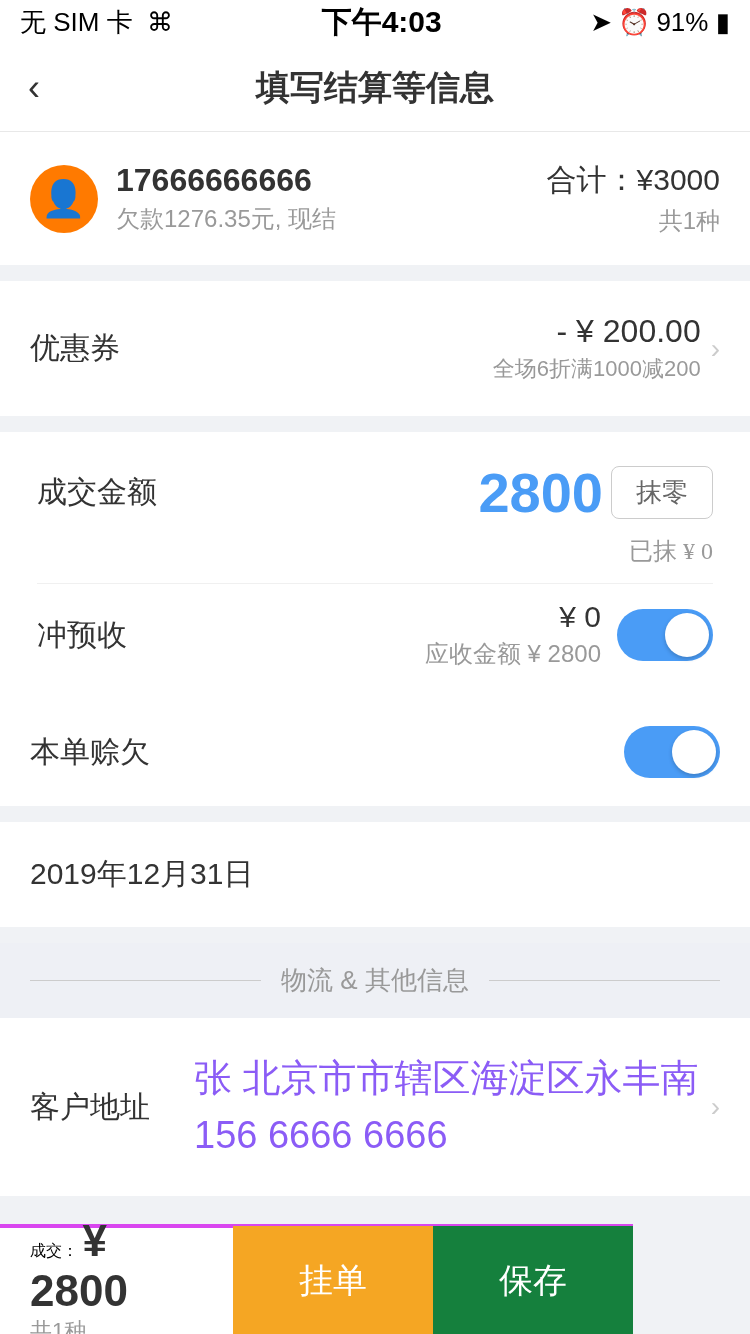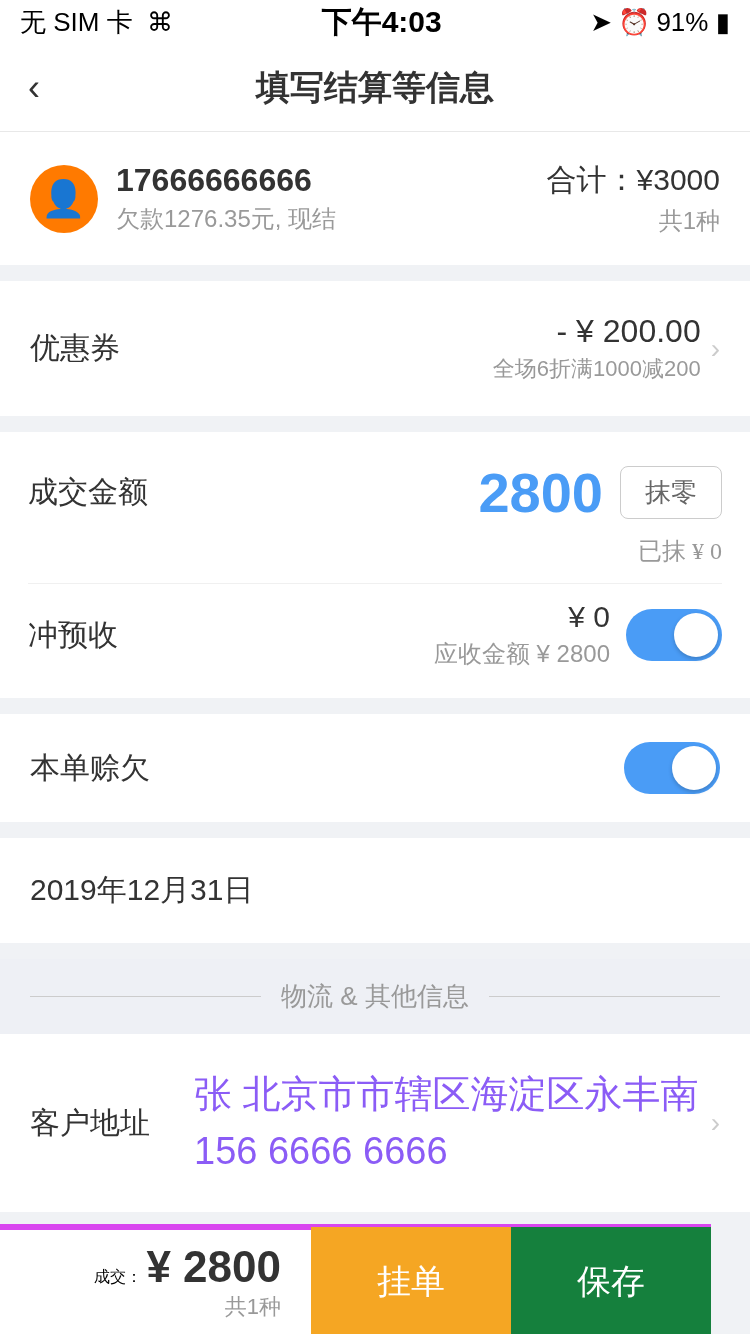--- a/index.html
+++ b/index.html
@@ -105,32 +105,32 @@
     .row:last-child { border-bottom: none; }
     .row-label { font-size: 30px; color: #333; }
     .row-right { display: flex; align-items: center; gap: 10px; }
     .coupon-value { font-size: 32px; color: #333; text-align: right; }
     .coupon-sub { font-size: 22px; color: #999; text-align: right; margin-top: 4px; }
     .chevron { font-size: 28px; color: #ccc; }
 
     
     .deal-section {
       background: #fff;
-      margin-bottom: 16px;
-      padding: 28px 28px;
+      margin-bottom: 0;
+      padding: 28px 37px;
     }
 
     .deal-row {
       display: flex;
       align-items: center;
       justify-content: space-between;
       margin-bottom: 10px;
     }
     .deal-label { font-size: 30px; color: #333; }
-    .deal-right { display: flex; align-items: center; gap: 17px; }
+    .deal-right { display: flex; align-items: center; gap: 8px; }
     .deal-amount { font-size: 56px; font-weight: 600; color: #4a9cf6; }
     .round-btn {
       border: 1px solid #ccc;
       border-radius: 8px;
       padding: 8px 24px;
       font-size: 26px;
       color: #666;
       background: #fff;
       cursor: pointer;
     }
@@ -224,27 +224,26 @@
     }
     .address-label { font-size: 30px; color: #333; flex-shrink: 0; margin-right: 44px; }
     .address-value { font-size: 38px; color: #8b5cf6; flex: 1; line-height: 1.5; }
     .address-chevron { font-size: 28px; color: #ccc; flex-shrink: 0; }
 
     
     .bottom-bar {
       position: fixed;
       bottom: 0;
       left: 0;
-      width: 711px;
+      width: 633px;
       height: 110px;
       background: #fff;
       display: flex;
       align-items: center;
-      border-top: 6px solid #d946ef;
-      text-align: right;
+      border-top: 4px solid #d946ef;
     }
     .bottom-info {
       flex: 1;
       padding: 0 30px;
     }
     .bottom-amount { font-size: 44px; font-weight: 600; color: #333; }
     .bottom-count { font-size: 22px; color: #999; }
     .btn-hang {
       width: 200px;
       height: 110px;

